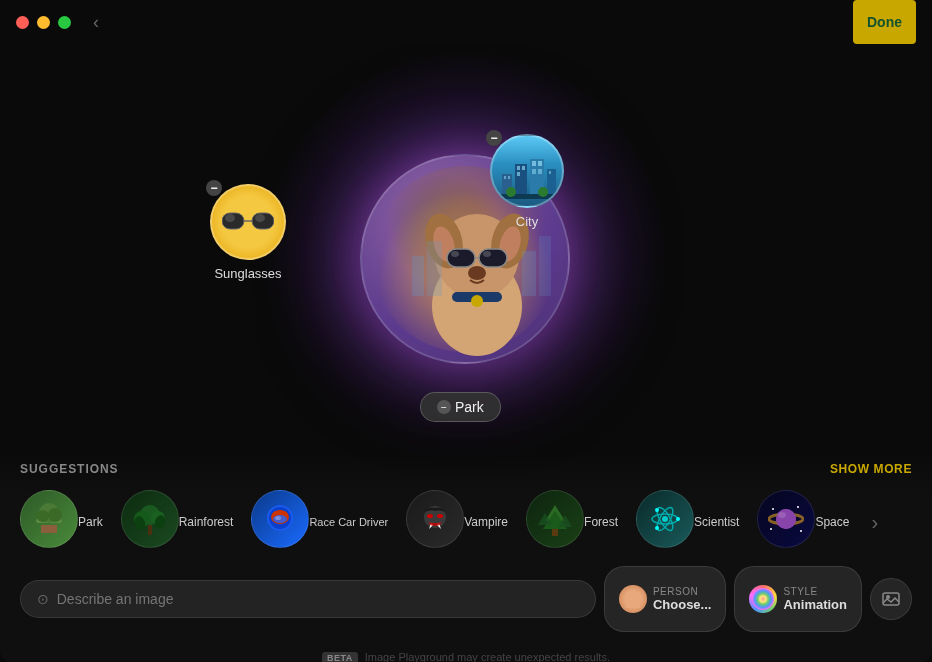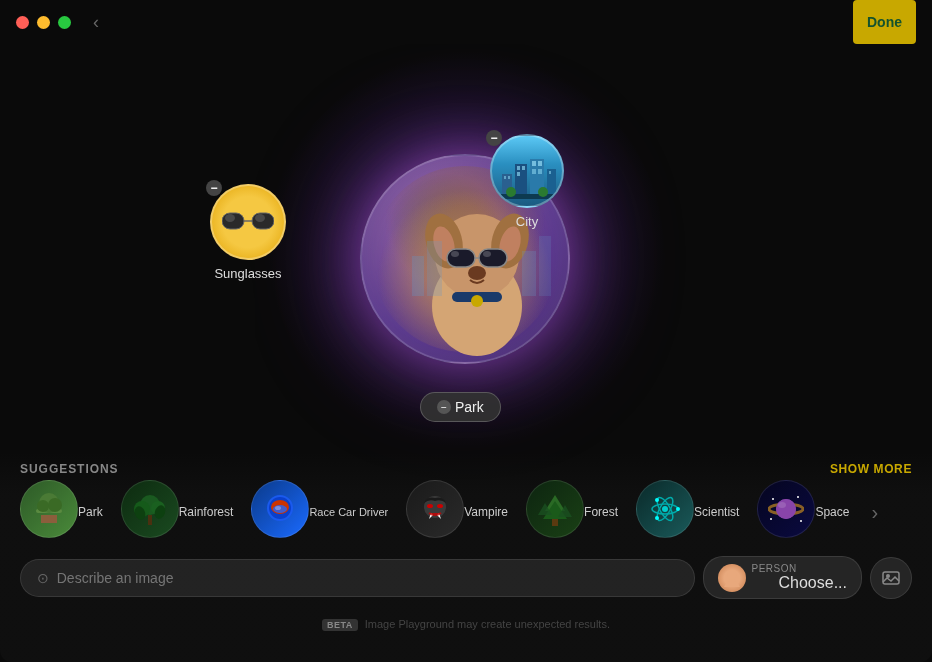--- a/index.html
+++ b/index.html
@@ -226,21 +226,21 @@
       left: 0; right: 0;
       height: 210px;
       background: linear-gradient(to bottom, rgba(10,10,10,0) 0%, rgba(15,15,15,0.98) 20%);
       padding: 0 20px 10px 20px;
     }
 
     .suggestions-header {
       display: flex;
       justify-content: space-between;
       align-items: center;
-      margin-bottom: 4px;
+      margin-bottom: 14px;
       padding-top: 10px;
     }
 
     .suggestions-label {
       color: #888;
       font-size: 12px;
       font-weight: 600;
       letter-spacing: 0.08em;
     }
 
@@ -322,21 +322,21 @@
       outline: none;
       color: #888;
       font-size: 14px;
       flex: 1;
     }
 
     .toolbar-btn {
       background: rgba(40,40,40,0.9);
       border: 1px solid rgba(255,255,255,0.1);
       border-radius: 20px;
-      padding: 6px 14px;
+      padding: 18px 14px;
       display: flex;
       align-items: center;
       gap: 6px;
       cursor: pointer;
       min-width: 110px;
     }
 
     .toolbar-btn-icon {
       width: 28px;
       height: 28px;
@@ -373,23 +373,22 @@
 
     .toolbar-btn-label {
       color: #888;
       font-size: 10px;
       text-transform: uppercase;
       letter-spacing: 0.05em;
     }
 
     .toolbar-btn-value {
       color: #ddd;
-      font-size: 16px;
-      font-weight: 400;
-      margin-left: 27px;
+      font-size: 13px;
+      font-weight: 700;
     }
 
     .photo-btn {
       width: 42px;
       height: 42px;
       border-radius: 50%;
       background: rgba(40,40,40,0.9);
       border: 1px solid rgba(255,255,255,0.1);
       display: flex;
       align-items: center;
@@ -672,20 +671,41 @@
           <circle cx="11" cy="8" r="5" fill="#e8a87c"></circle>
           <path d="M 3 20 Q 5 14 11 14 Q 17 14 19 20 Z" fill="#e8a87c"></path>
         </svg>
       </div>
       <div class="toolbar-btn-text">
         <span class="toolbar-btn-label">PERSON</span>
         <span class="toolbar-btn-value">Choose...</span>
       </div>
     </div>
 
+    <div class="toolbar-btn">
+      <div class="style-icon-img toolbar-btn-icon">
+        <svg width="24" height="24" viewBox="0 0 24 24">
+          <circle cx="12" cy="12" r="11" fill="url(#styleGrad)"></circle>
+          <defs>
+            <radialGradient id="styleGrad" cx="50%" cy="50%" r="50%">
+              <stop offset="0%" stop-color="#ff6b6b"></stop>
+              <stop offset="25%" stop-color="#ffd93d"></stop>
+              <stop offset="50%" stop-color="#6bcb77"></stop>
+              <stop offset="75%" stop-color="#4d96ff"></stop>
+              <stop offset="100%" stop-color="#ff6bff"></stop>
+            </radialGradient>
+          </defs>
+          <circle cx="12" cy="12" r="4" fill="rgba(255,255,255,0.3)"></circle>
+        </svg>
+      </div>
+      <div class="toolbar-btn-text">
+        <span class="toolbar-btn-label">STYLE</span>
+        <span class="toolbar-btn-value">Animation</span>
+      </div>
+    </div>
 
     <div class="photo-btn">
       <svg width="20" height="20" viewBox="0 0 20 20">
         <rect x="2" y="4" width="16" height="12" rx="2" fill="none" stroke="#888" stroke-width="1.5"></rect>
         <circle cx="7" cy="8" r="2" fill="#888"></circle>
         <path d="M 2 14 L 6 10 L 10 13 L 14 9 L 18 13" stroke="#888" stroke-width="1.5" fill="none"></path>
       </svg>
     </div>
   </div>
 

